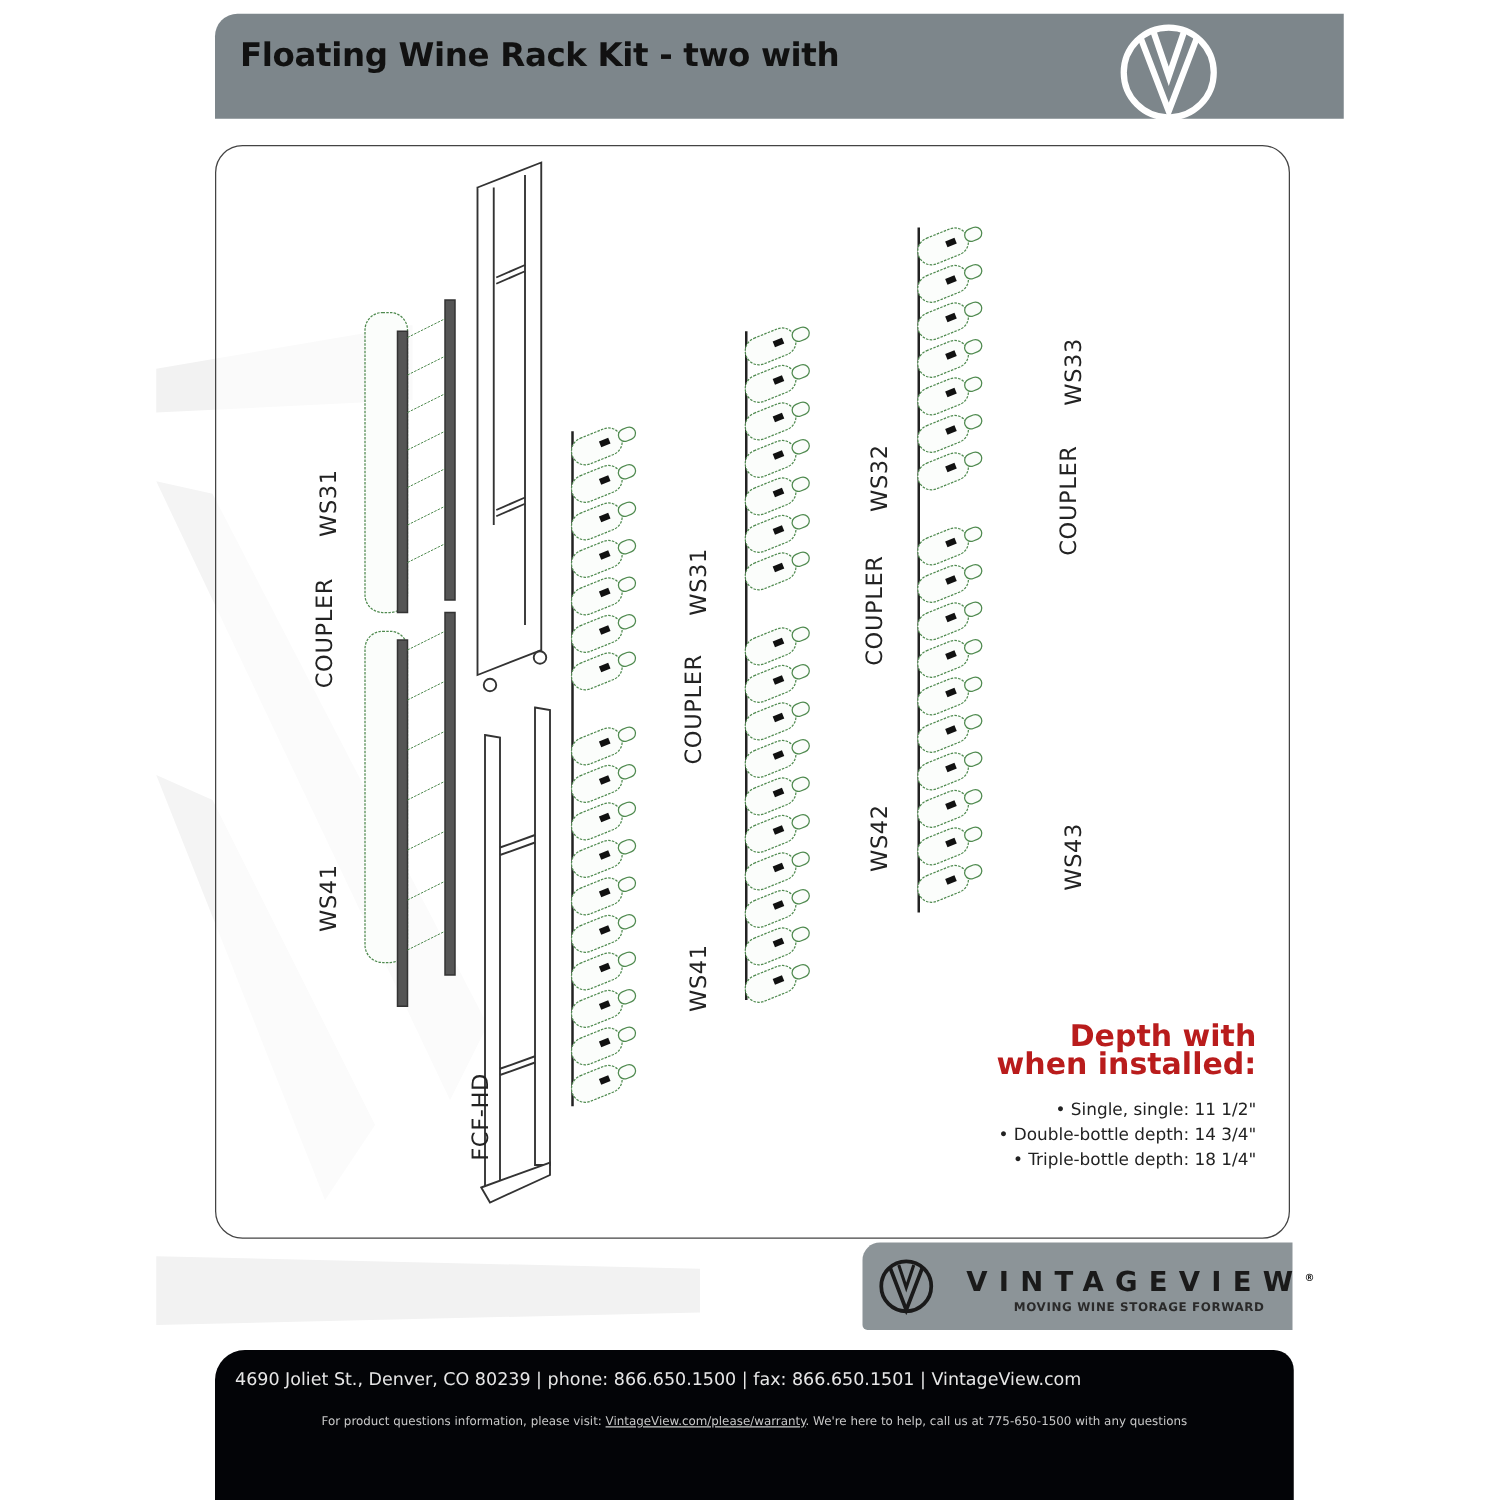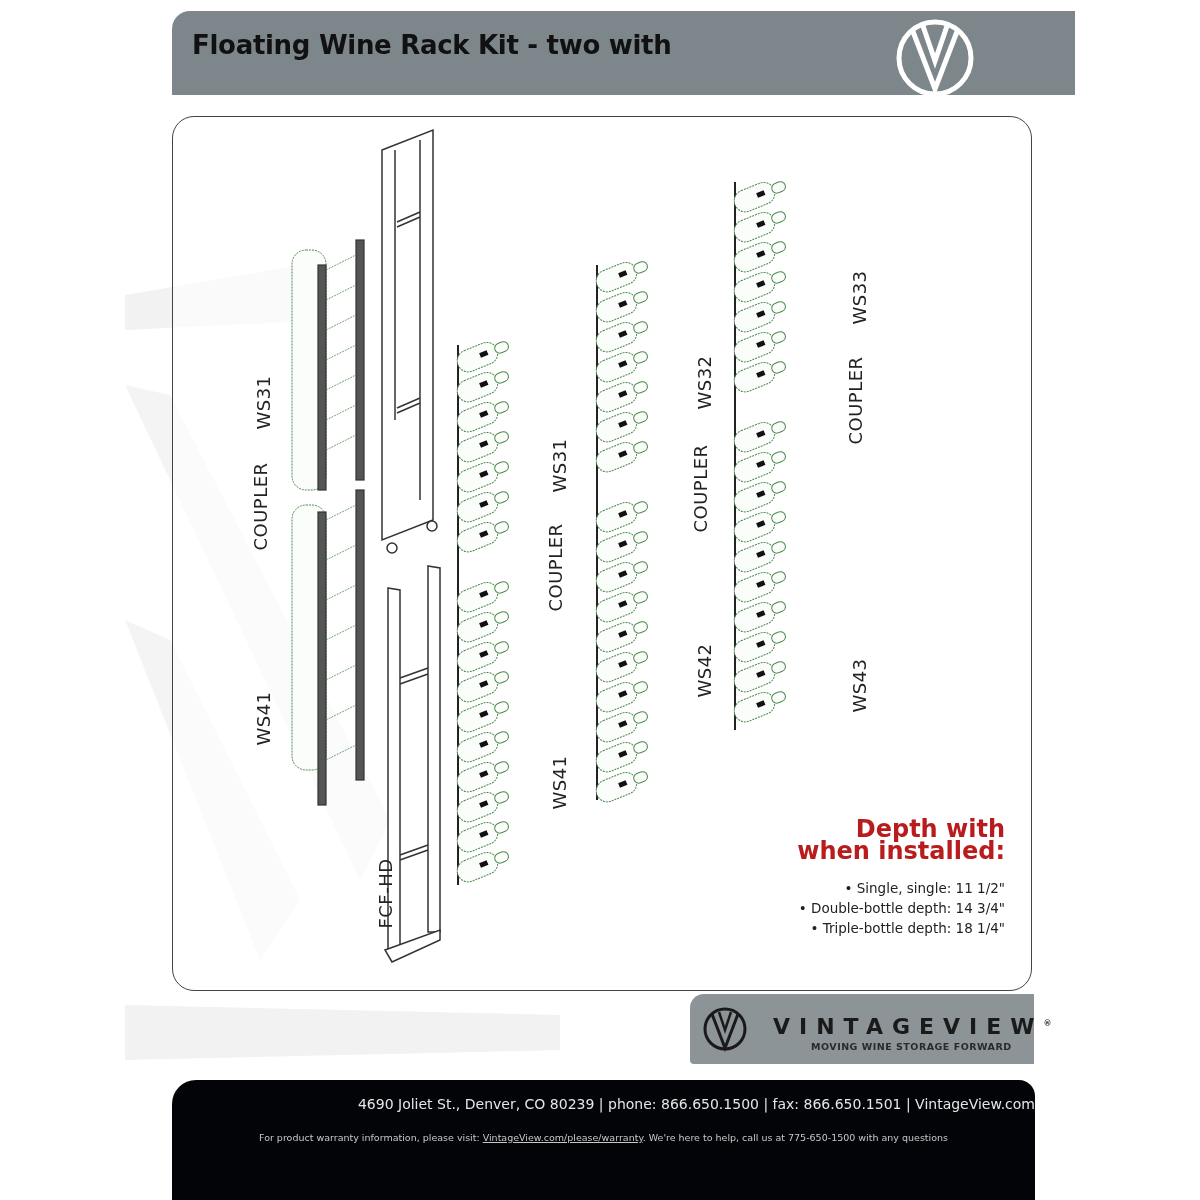--- a/index.html
+++ b/index.html
@@ -13,21 +13,21 @@
   .diagram { position:absolute; left:0; top:0; width:1200px; height:1200px; }
   .label { position:absolute; font-size:18px; color:#222; transform:rotate(-90deg); transform-origin:center center; white-space:nowrap; letter-spacing:0.5px; }
   .depth-box { position:absolute; right:195px; top:818px; text-align:right; }
   .depth-title { font-size:24px; font-weight:bold; color:#b91c1c; line-height:22px; }
   .depth-list { margin-top:16px; font-size:13.5px; color:#222; line-height:20px; }
   .brand-box { position:absolute; left:690px; top:994px; width:344px; height:70px; background:#8c9498; border-top-left-radius:14px; border-bottom-left-radius:4px; }
   .brand-name { position:absolute; left:65px; top:20px; font-size:22px; font-weight:bold; letter-spacing:9px; color:#1a1a1a; white-space:nowrap;margin-left:18px; }
   .brand-tag { position:absolute; left:95px; top:47px; font-size:9.5px; color:#2a2a2a; letter-spacing:0.5px; white-space:nowrap; font-weight:bold;margin-left:26px; }
   .brand-logo { position:absolute; left:12px; top:12px; width:46px; height:46px; }
   .footer { position:absolute; left:172px; top:1080px; width:863px; height:125px; background:#030407; border-top-left-radius:24px; border-top-right-radius:16px; }
-  .footer-contact { position:absolute; left:0; width:100%; top:16px; text-align:right; font-size:14px; color:#e6e6e6; white-space:nowrap; }
+  .footer-contact { position:absolute; left:0; width:100%; top:16px; text-align:left; font-size:14px; color:#e6e6e6; white-space:nowrap;padding-left:16px; }
   .footer-warranty { position:absolute; left:0; width:100%; top:52px; text-align:center; font-size:9.5px; color:#c8c8c8; white-space:nowrap; }
   .footer-warranty a { color:#c8c8c8; text-decoration:underline; }
 </style>
 </head>
 <body>
 
 <svg class="watermark" viewBox="0 0 1200 1200">
   <polygon points="125,295 330,260 330,320 125,330" fill="#f2f2f2"></polygon>
   <polygon points="125,385 170,395 390,820 360,880" fill="#f4f4f4"></polygon>
   <polygon points="125,620 170,640 300,900 260,960" fill="#f4f4f4"></polygon>
@@ -298,15 +298,15 @@
     <path d="M10 8 L23 42 L36 8" fill="none" stroke="#1a1a1a" stroke-width="3"></path>
     <path d="M17 6 L23 24 L29 6" fill="none" stroke="#1a1a1a" stroke-width="2.5"></path>
   </svg>
   <div class="brand-name"><span>VINTAGEVIEW</span><sup style="font-size:8px;letter-spacing:0;">®</sup></div>
   <div class="brand-tag">MOVING WINE STORAGE FORWARD</div>
 </div>
 
 <div class="footer">
   <div class="footer-contact">4690 Joliet St., Denver, CO 80239 | phone: 866.650.1500 | fax: 866.650.1501 | VintageView.com</div>
   <div class="footer-warranty">
-    <span>For product warranty information, please visit: </span><a>VintageView.com/please/warranty</a><span>. We're here to help, call us at 775-650-1500 with any questions</span>
+    <span>For product questions information, please visit: </span><a>VintageView.com/please/warranty</a><span>. We're here to help, call us at 775-650-1500 with any questions</span>
   </div>
 </div>
 
 </body></html>

